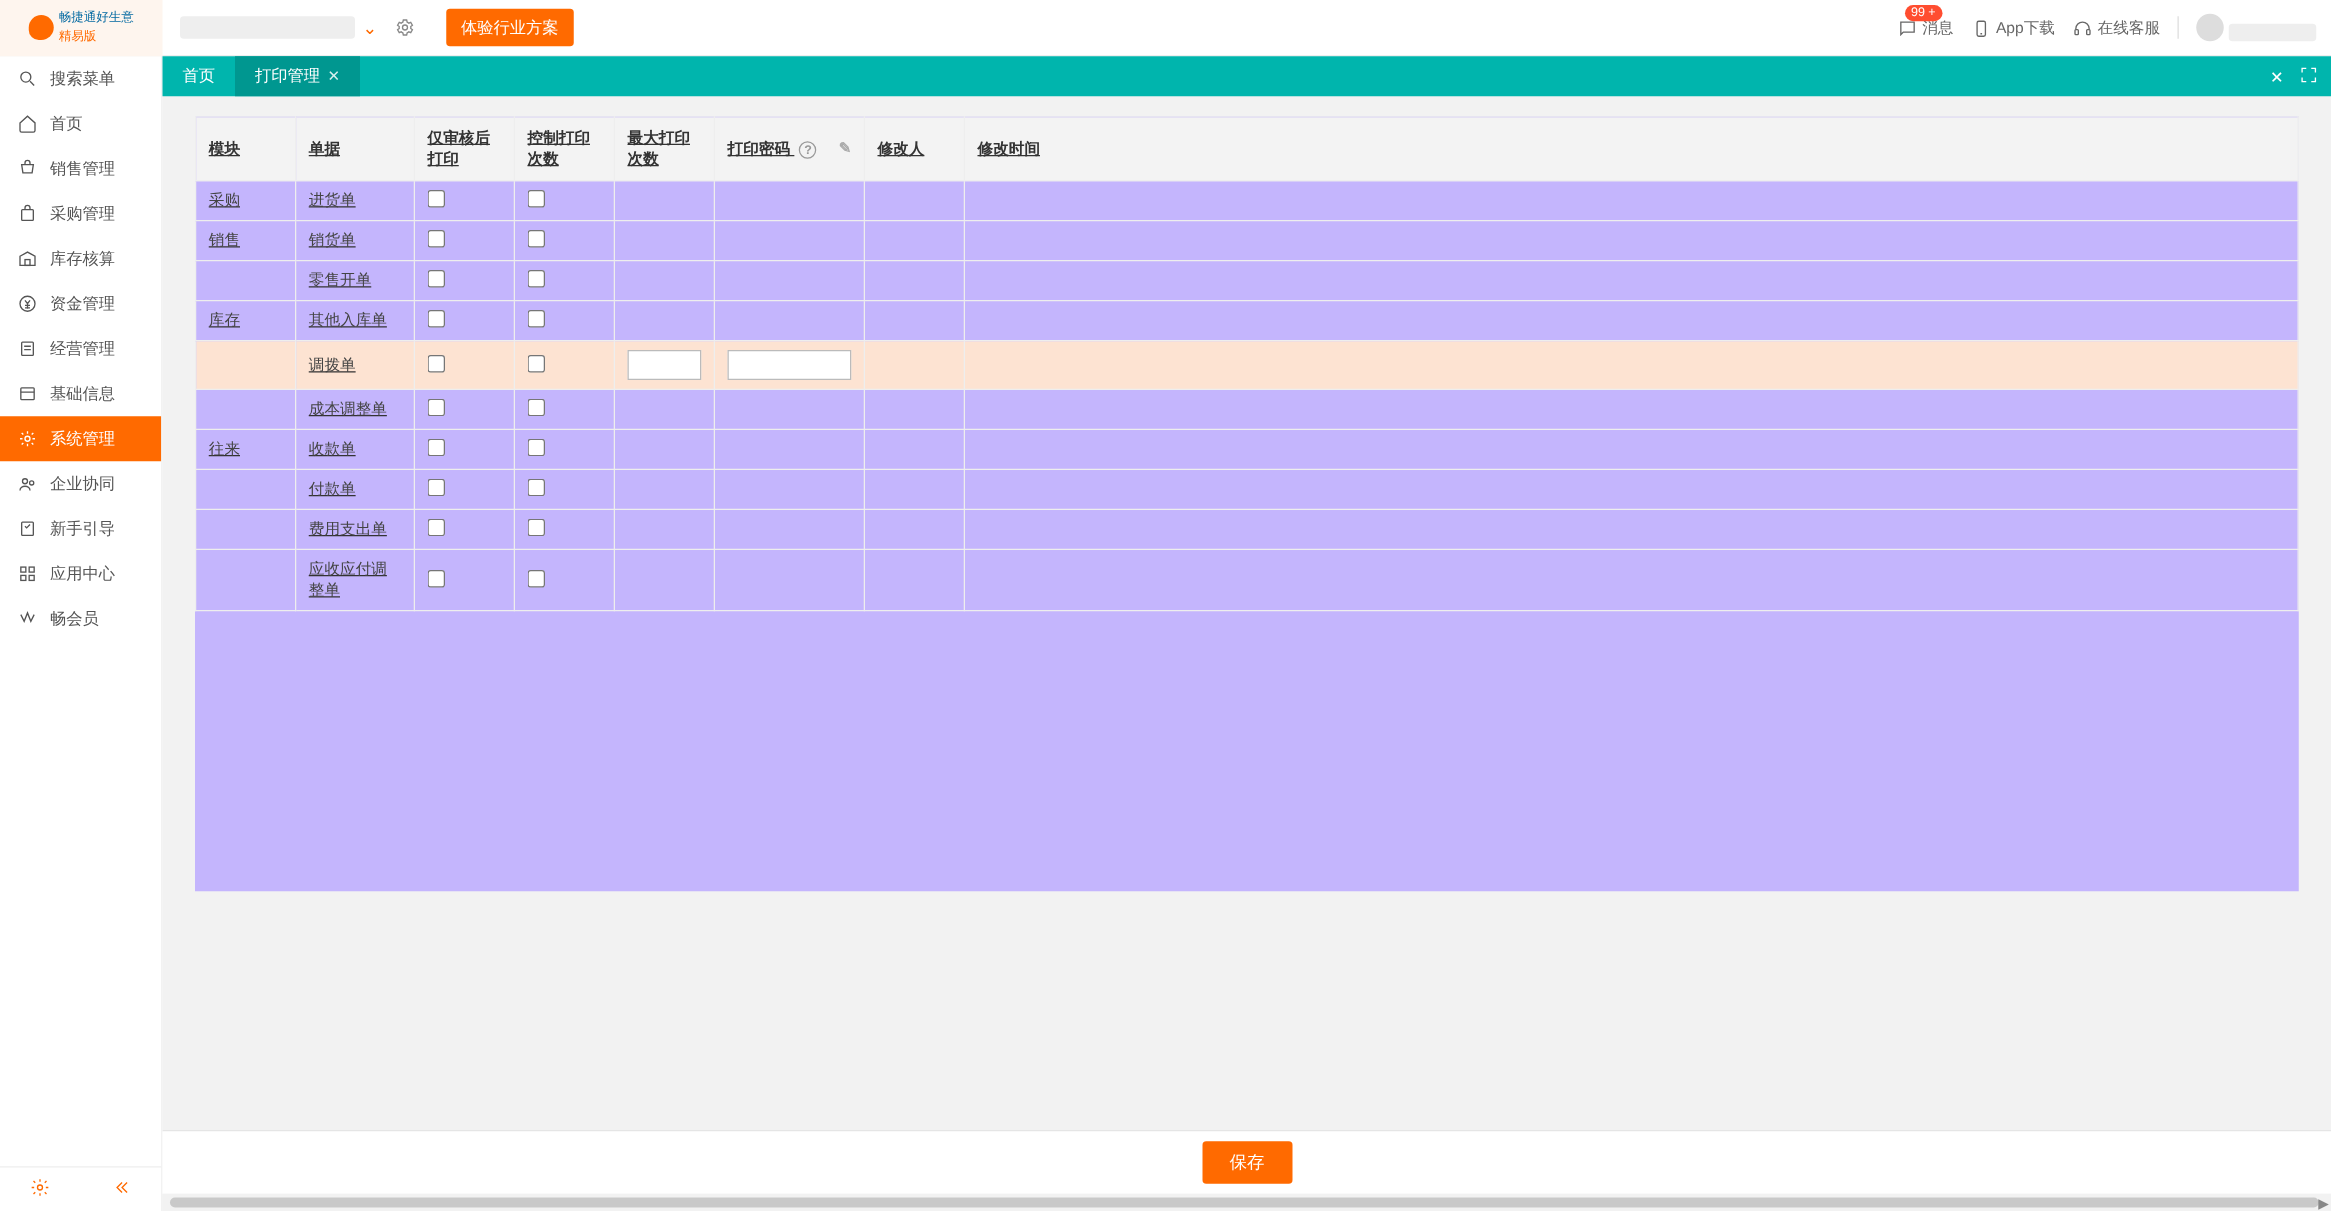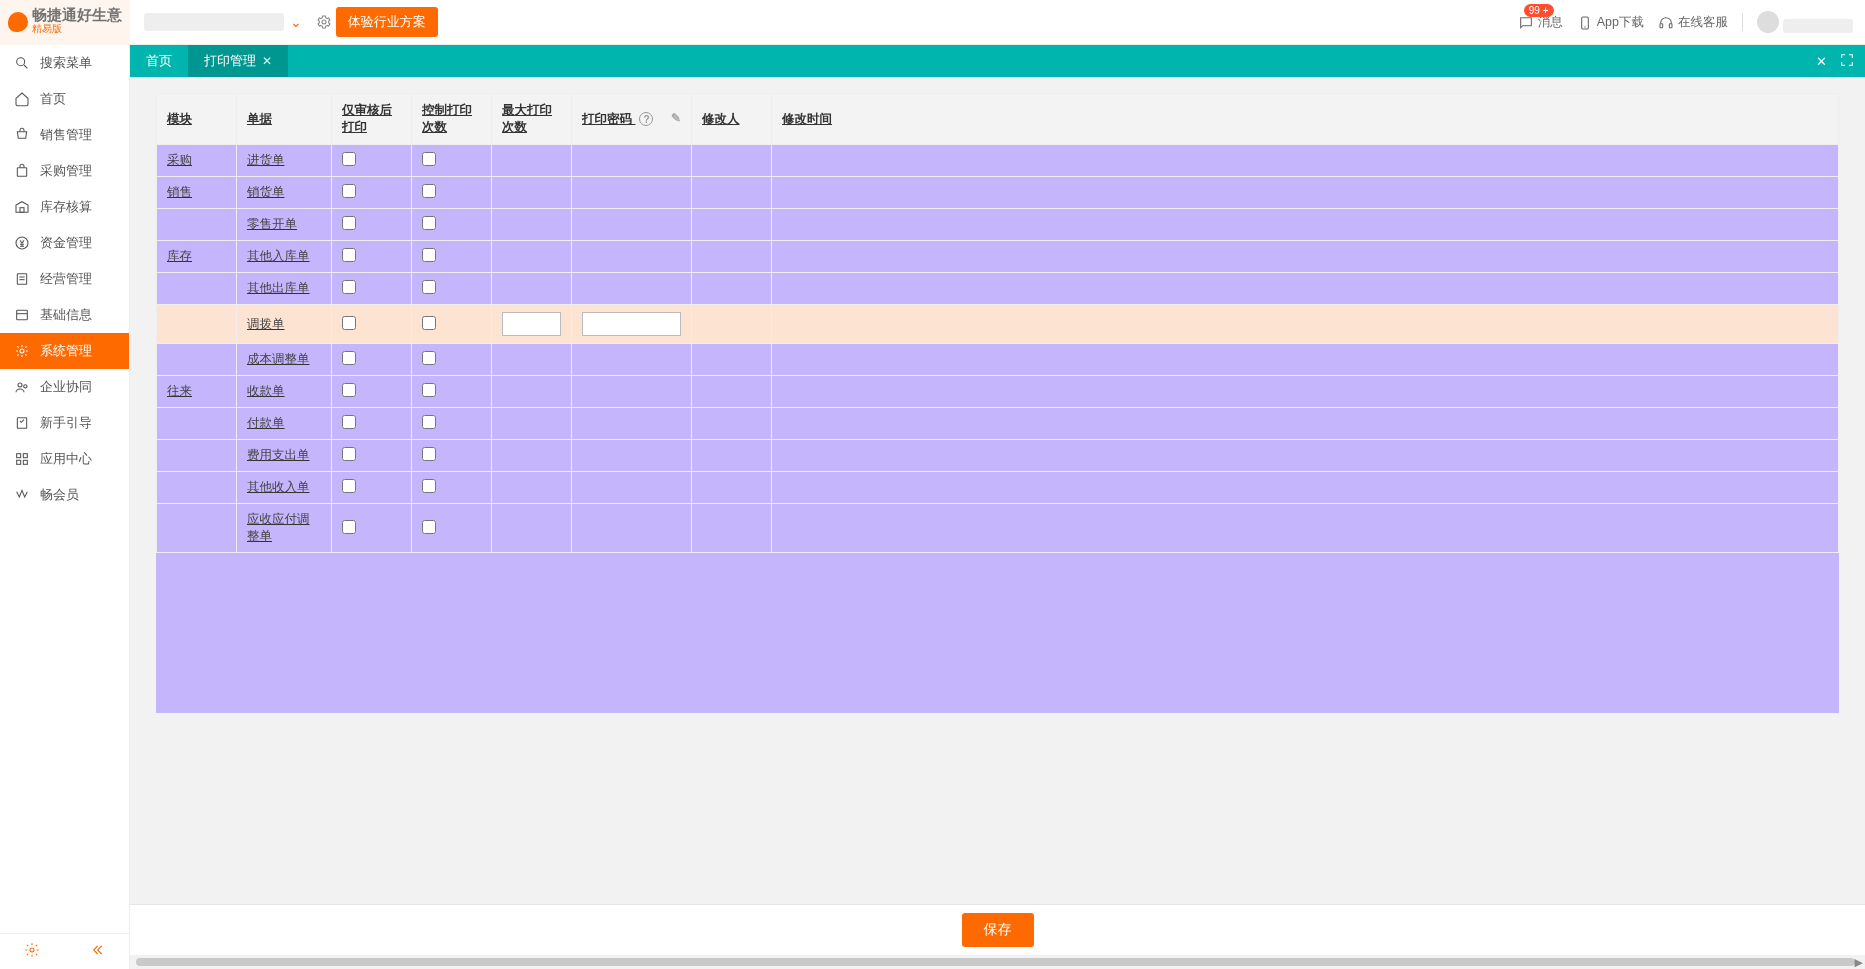--- a/index.html
+++ b/index.html
@@ -3,27 +3,27 @@
 <meta charset="utf-8">
 <style>
 * { box-sizing: border-box; margin: 0; padding: 0; }
 html, body { height: 100%; font-family: "Microsoft YaHei", Arial, sans-serif; font-size: 13px; color: #333; background: #fff; }
 body { display: flex; flex-direction: column; }
 
 
 .header { height: 45px; display: flex; align-items: center; border-bottom: 1px solid #eee; padding: 0 12px 0 0; }
 .logo-area { width: 130px; height: 45px; background: #fef5ee; display: flex; align-items: center; justify-content: center; gap: 4px; }
 .logo-icon { width: 20px; height: 20px; background: #ff6a00; border-radius: 50% 50% 50% 8px; position: relative; display:inline-block; }
-.logo-text { color: #737373; font-size: 15px; font-weight: 700; line-height: 14px;}
+.logo-text { color: #0369a1; font-size: 10px; font-weight: 400; line-height: 14px;}
 .logo-sub { color:#ff6a00; font-size:10px; }
 .entity-select { margin-left: 14px; display:flex; align-items:center; gap:6px; color:#999;}
 .entity-name { width: 140px; height: 18px; background:#eee; border-radius:3px; }
 .chevron { color:#ff6a00; font-size:14px;}
 .gear-btn { width:24px; height:24px; display:flex; align-items:center; justify-content:center; color:#888; margin-left:10px; cursor:pointer;}
-.promo-btn { margin-left: 0; background:#ff6a00; color:#fff; border:none; border-radius:3px; padding:6px 12px; font-size:13px; cursor:pointer;}
+.promo-btn { margin-left: 21px; background:#ff6a00; color:#fff; border:none; border-radius:3px; padding:6px 12px; font-size:13px; cursor:pointer;}
 .header-spacer { flex:1; }
 .header-right { display:flex; align-items:center; gap:14px; color:#666;}
 .hr-item { display:flex; align-items:flex-end; gap:4px; cursor:pointer; font-size:12.5px; position:relative;}
 .hr-icon { width:16px; height:16px; display:inline-flex; align-items:center; justify-content:center; }
 .badge { position:absolute; top:-10px; left:6px; background:#ff4d30; color:#fff; font-size:10px; padding:1px 5px; border-radius:8px; white-space:nowrap;}
 .divider-v { width:1px; height:18px; background:#ddd; }
 .avatar { width:22px; height:22px; border-radius:50%; background:#ddd; display:inline-block;}
 .uname-blur { width:70px; height:14px; background:#eee; border-radius:3px;}
 
 
@@ -353,30 +353,20 @@
               <tr>
                 <td>库存</td>
                 <td>其他入库单</td>
                 <td><input type="checkbox" class="chkbox" style=""></td>
                 <td><input type="checkbox" class="chkbox" style=""></td>
                 <td></td>
                 <td></td>
                 <td></td>
                 <td></td>
               </tr>
-              <tr>
-                <td></td>
-                <td>其他出库单</td>
-                <td><input type="checkbox" class="chkbox" style=""></td>
-                <td><input type="checkbox" class="chkbox" style=""></td>
-                <td></td>
-                <td></td>
-                <td></td>
-                <td></td>
-              </tr>
               <tr class="highlight">
                 <td></td>
                 <td>调拨单</td>
                 <td><input type="checkbox" class="chkbox" style=""></td>
                 <td><input type="checkbox" class="chkbox" style=""></td>
                 <td><input class="cell-input" style=""></td>
                 <td><input class="cell-input" style=""></td>
                 <td></td>
                 <td></td>
               </tr>
@@ -406,30 +396,20 @@
                 <td><input type="checkbox" class="chkbox" style=""></td>
                 <td><input type="checkbox" class="chkbox" style=""></td>
                 <td></td>
                 <td></td>
                 <td></td>
                 <td></td>
               </tr>
               <tr>
                 <td></td>
                 <td>费用支出单</td>
-                <td><input type="checkbox" class="chkbox" style=""></td>
-                <td><input type="checkbox" class="chkbox" style=""></td>
-                <td></td>
-                <td></td>
-                <td></td>
-                <td></td>
-              </tr>
-              <tr>
-                <td></td>
-                <td>其他收入单</td>
                 <td><input type="checkbox" class="chkbox" style=""></td>
                 <td><input type="checkbox" class="chkbox" style=""></td>
                 <td></td>
                 <td></td>
                 <td></td>
                 <td></td>
               </tr>
               <tr>
                 <td></td>
                 <td>应收应付调整单</td>

